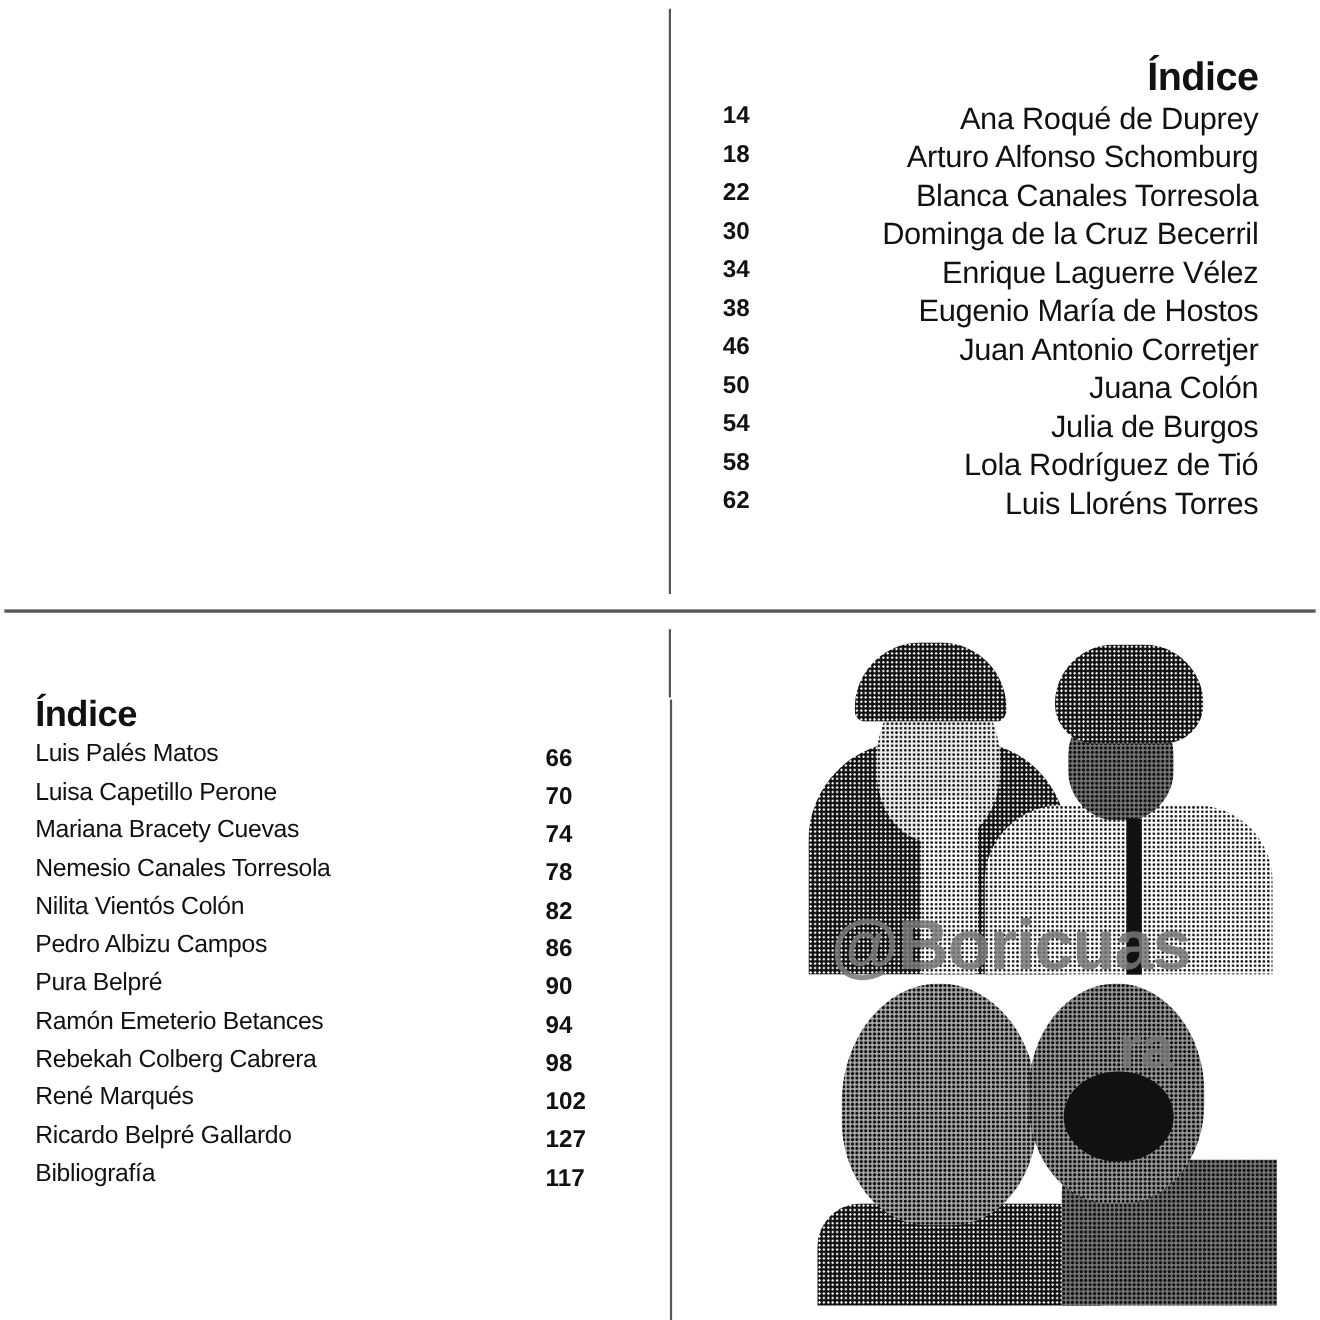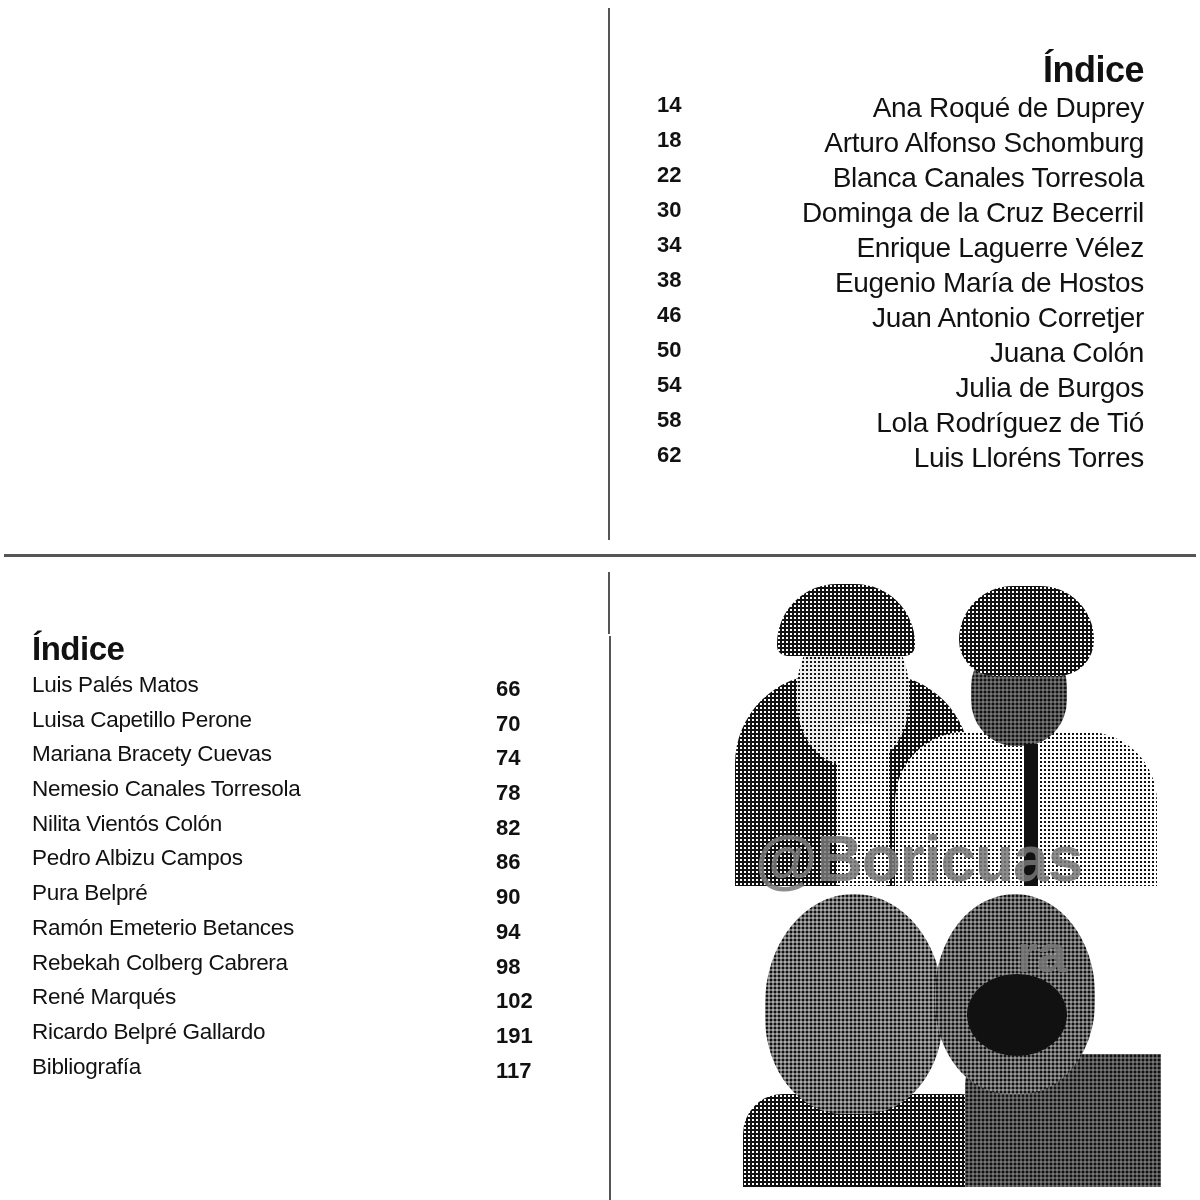--- a/index.html
+++ b/index.html
@@ -143,21 +143,21 @@
   <div class="row">
       <span class="name">Rebekah Colberg Cabrera</span>
       <span class="num">98</span>
     </div>
   <div class="row">
       <span class="name">René Marqués</span>
       <span class="num">102</span>
     </div>
   <div class="row">
       <span class="name">Ricardo Belpré Gallardo</span>
-      <span class="num">191</span>
+      <span class="num">127</span>
     </div>
   <div class="row">
       <span class="name">Bibliografía</span>
       <span class="num">117</span>
     </div>
 </div>
 
 <div class="illus">
 
   <div class="portrait halftone-dark" style="left:0; top:90px; width:235px; height:212px; border-radius:90px 90px 0 0;"></div>

